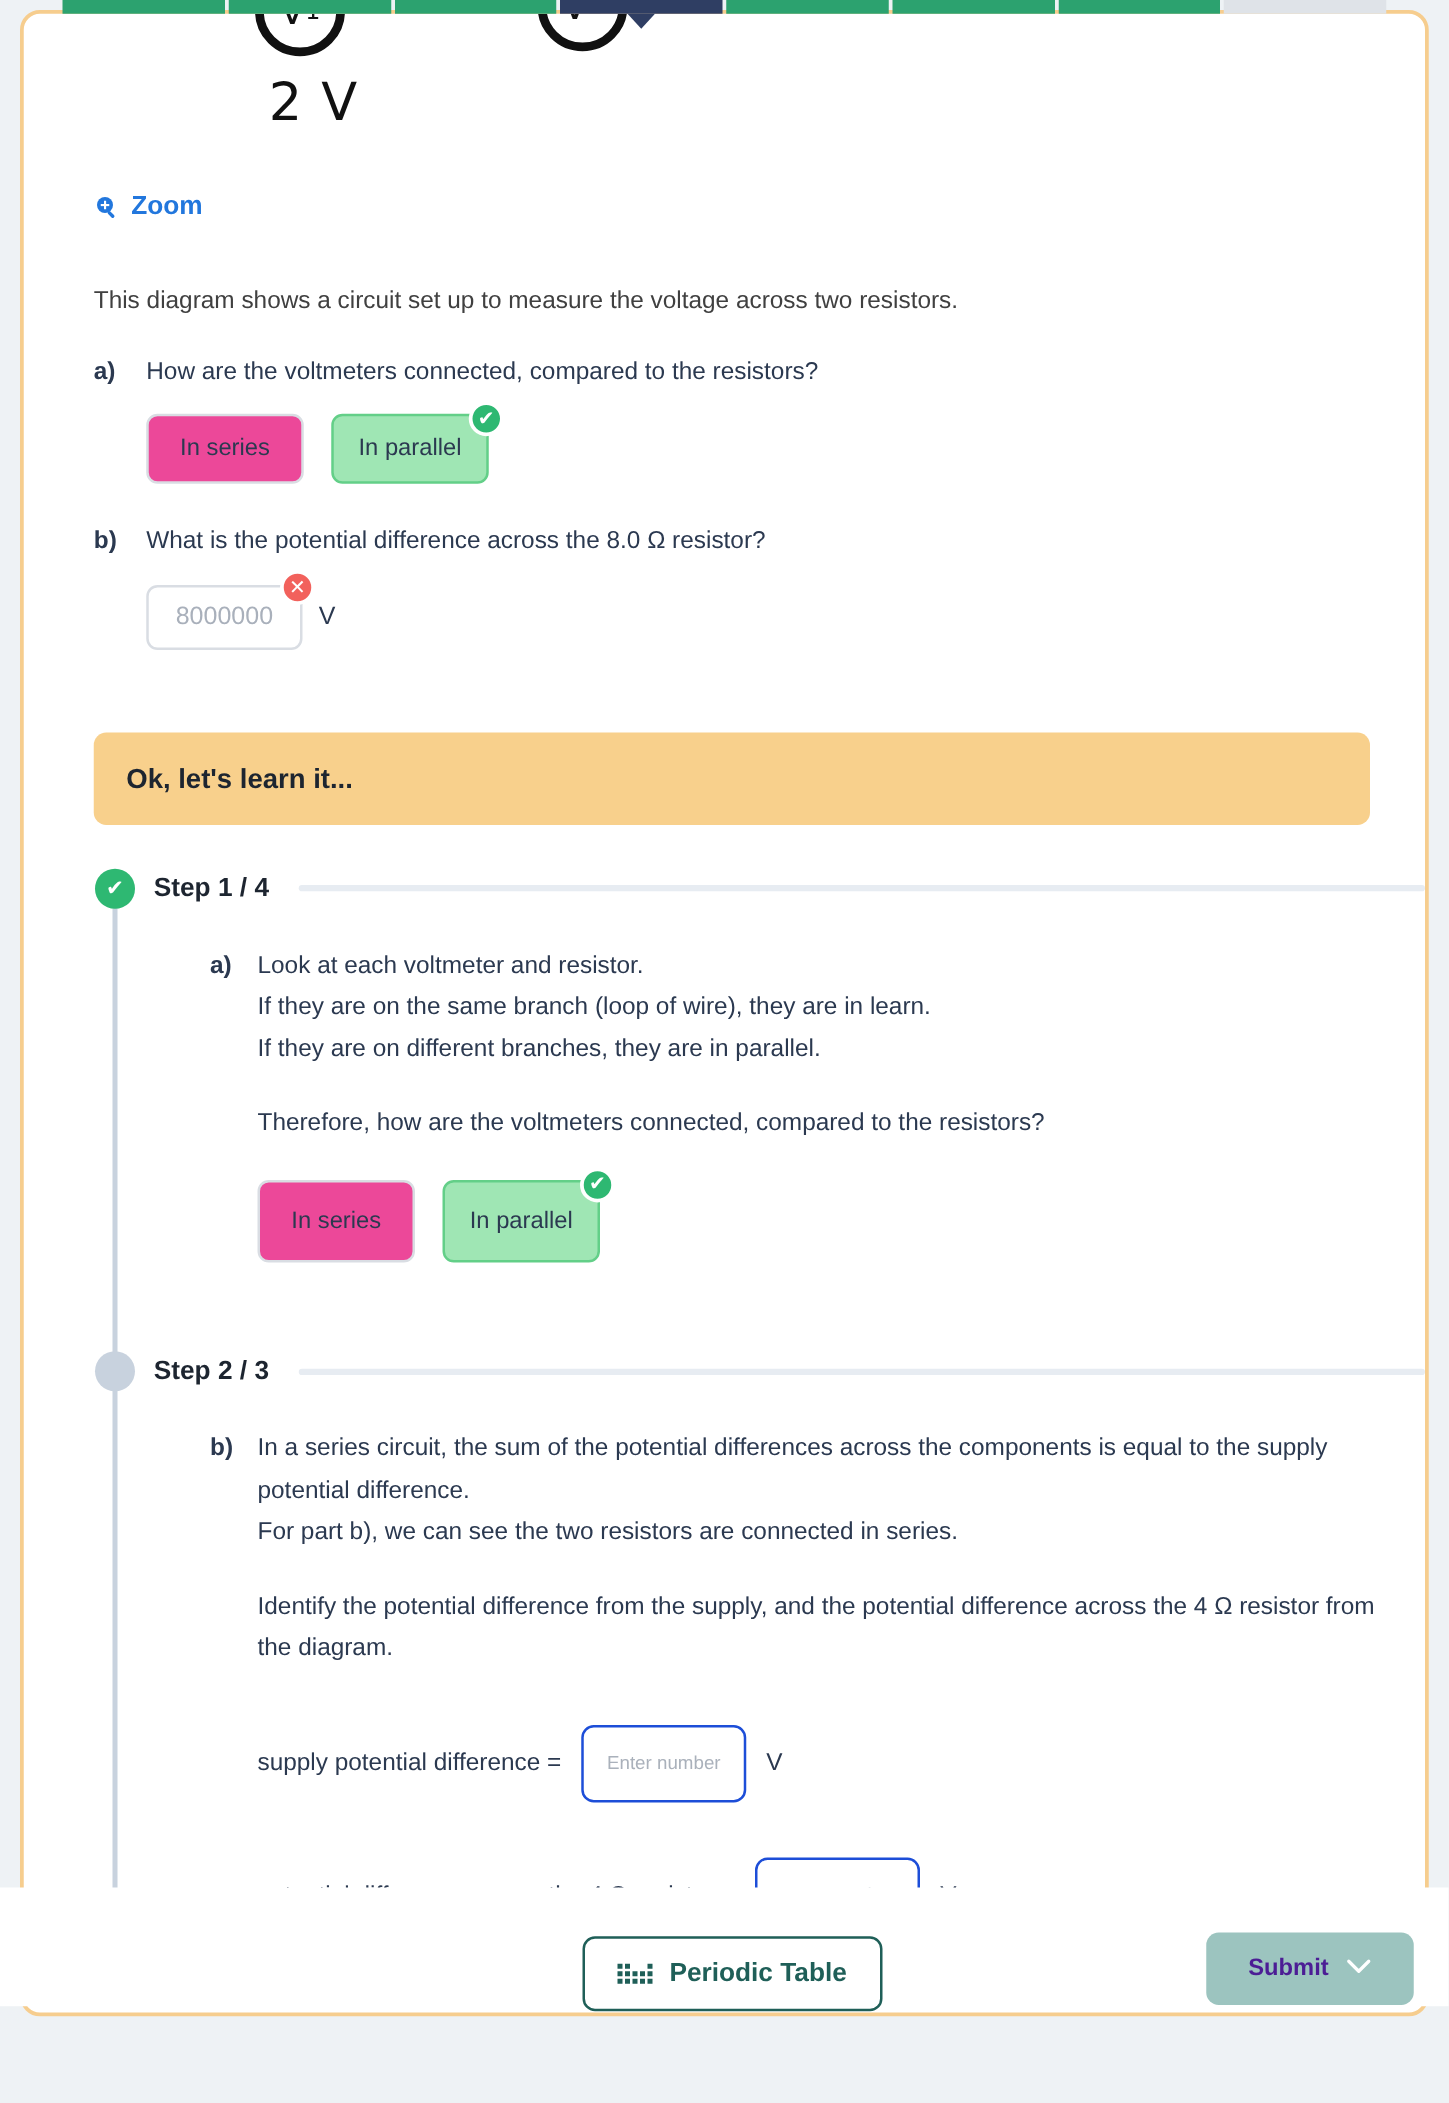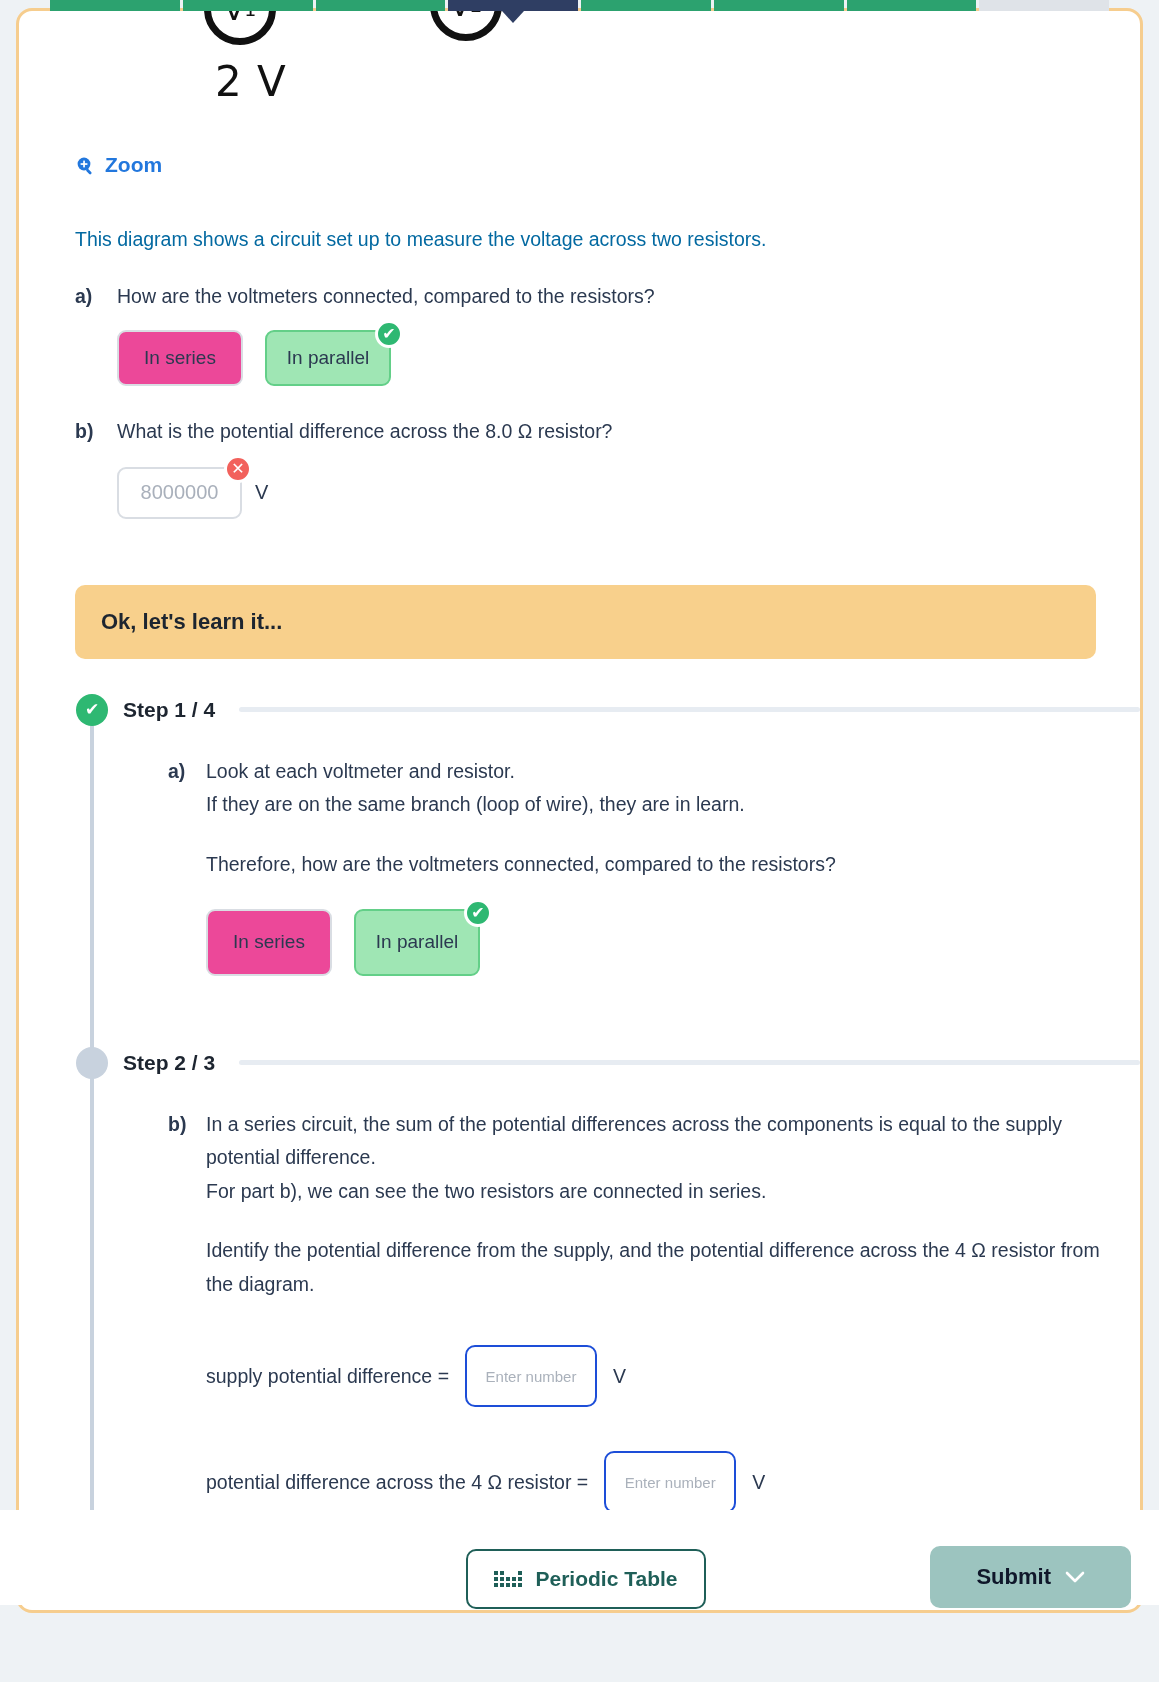--- a/index.html
+++ b/index.html
@@ -108,21 +108,21 @@
     width: 21px; height: 21px;
     display: inline-block;
     position: relative;
   }
 
   
   .q-body { padding: 0 44px; color: #2b3950; }
   .q-intro {
     font-size: 19.5px;
     margin-top: 48px;
-    color: #0369a1;
+    color: #404040;
   }
   .q-row {
     display: flex;
     margin-top: 34px;
     font-size: 19.5px;
     color: #2b3950;
   }
   .q-label {
     font-weight: bold;
     width: 42px;
@@ -337,24 +337,24 @@
   .pt-icon i.off { background: transparent; }
 
   .submit-btn {
     position: absolute;
     right: 28px;
     top: 1546px;
     display: flex;
     align-items: center;
     gap: 14px;
     background: #9cc4bf;
-    color: #0f172a;
+    color: #4c1d95;
     border-radius: 10px;
-    padding: 18px 46px;
-    font-size: 22px;
+    padding: 18px 34px;
+    font-size: 19px;
     font-weight: bold;
     cursor: pointer;
   }
 </style>
 </head>
 <body>
 
 <div class="progress-bar">
   <div class="progress-seg done"></div>
   <div class="progress-seg done"></div>
@@ -438,20 +438,21 @@
         <span class="step-dot done">✔</span>
         <span class="step-title">Step 1 / 4</span>
         <span class="step-rule"></span>
       </div>
       <div class="step-body">
         <div class="sub-row">
           <div class="sub-label">a)</div>
           <div class="sub-text">
             <div>Look at each voltmeter and resistor.</div>
             <div>If they are on the same branch (loop of wire), they are in learn.</div>
+            <div>If they are on different branches, they are in parallel.</div>
             <div class="spacer-line"></div>
             <div>Therefore, how are the voltmeters connected, compared to the resistors?</div>
             <div class="step-choices">
               <div class="choice">
                 <span>In series</span>
               </div>
               <div class="choice selected">
                 <span>In parallel</span>
                 <span class="badge ok">✔</span>
               </div>

